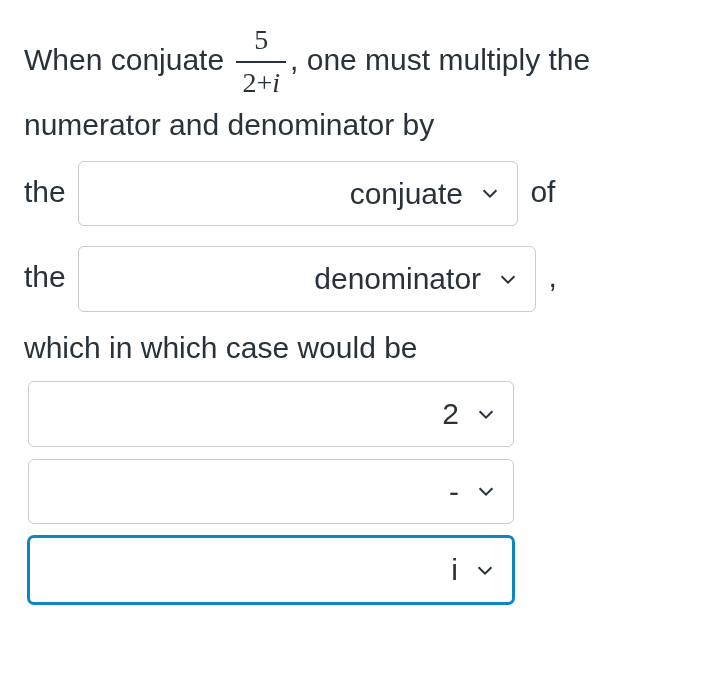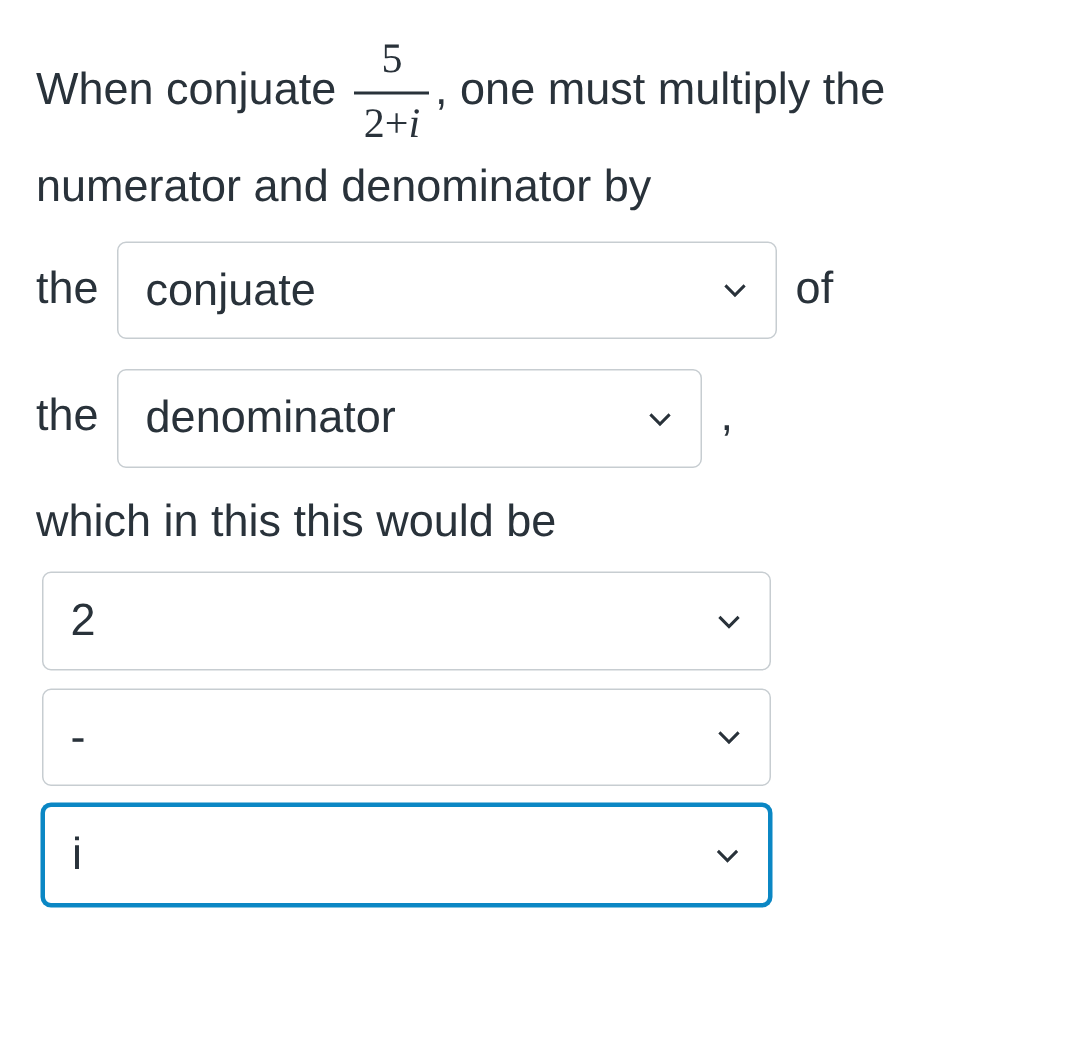--- a/index.html
+++ b/index.html
@@ -41,34 +41,34 @@
     color: #29323a;
     min-height: 58px;
     vertical-align: middle;
     margin: 6px 4px;
     cursor: pointer;
   }
   .select.focused {
     border: 2px solid #0b87c4;
     box-shadow: 0 0 0 1px #0b87c4;
   }
-  .select .label { flex: 1; text-align: left; }
+  .select .label { flex: 1; text-align: right; }
   .chev {
     width: 22px;
     height: 22px;
     display: inline-flex;
     align-items: center;
     justify-content: center;
     margin-left: 16px;
     flex-shrink: 0;
   }
   .chev svg { stroke: #29323a; stroke-width: 2.2; fill: none; }
   .row { margin-top: 8px; }
   .w1 { width: 440px; }
-  .w2 { width: 390px; }
+  .w2 { width: 458px; }
   .w3 { width: 486px; }
 </style>
 </head>
 <body>
 
 <div>
 
   <div>
     <span>When conjuate </span>
     <span class="frac">
@@ -97,21 +97,21 @@
       <span class="chev">
         <svg viewBox="0 0 24 24">
             <polyline points="5 9 12 16 19 9"></polyline>
           </svg>
       </span>
     </span>
     <span>,</span>
   </div>
 
   <div class="row">
-    <span>which in this this would be</span>
+    <span>which in which case would be</span>
   </div>
 
   <div style="margin-top:6px;">
     <div class="select w3">
       <span class="label">2</span>
       <span class="chev">
         <svg viewBox="0 0 24 24">
             <polyline points="5 9 12 16 19 9"></polyline>
           </svg>
       </span>

